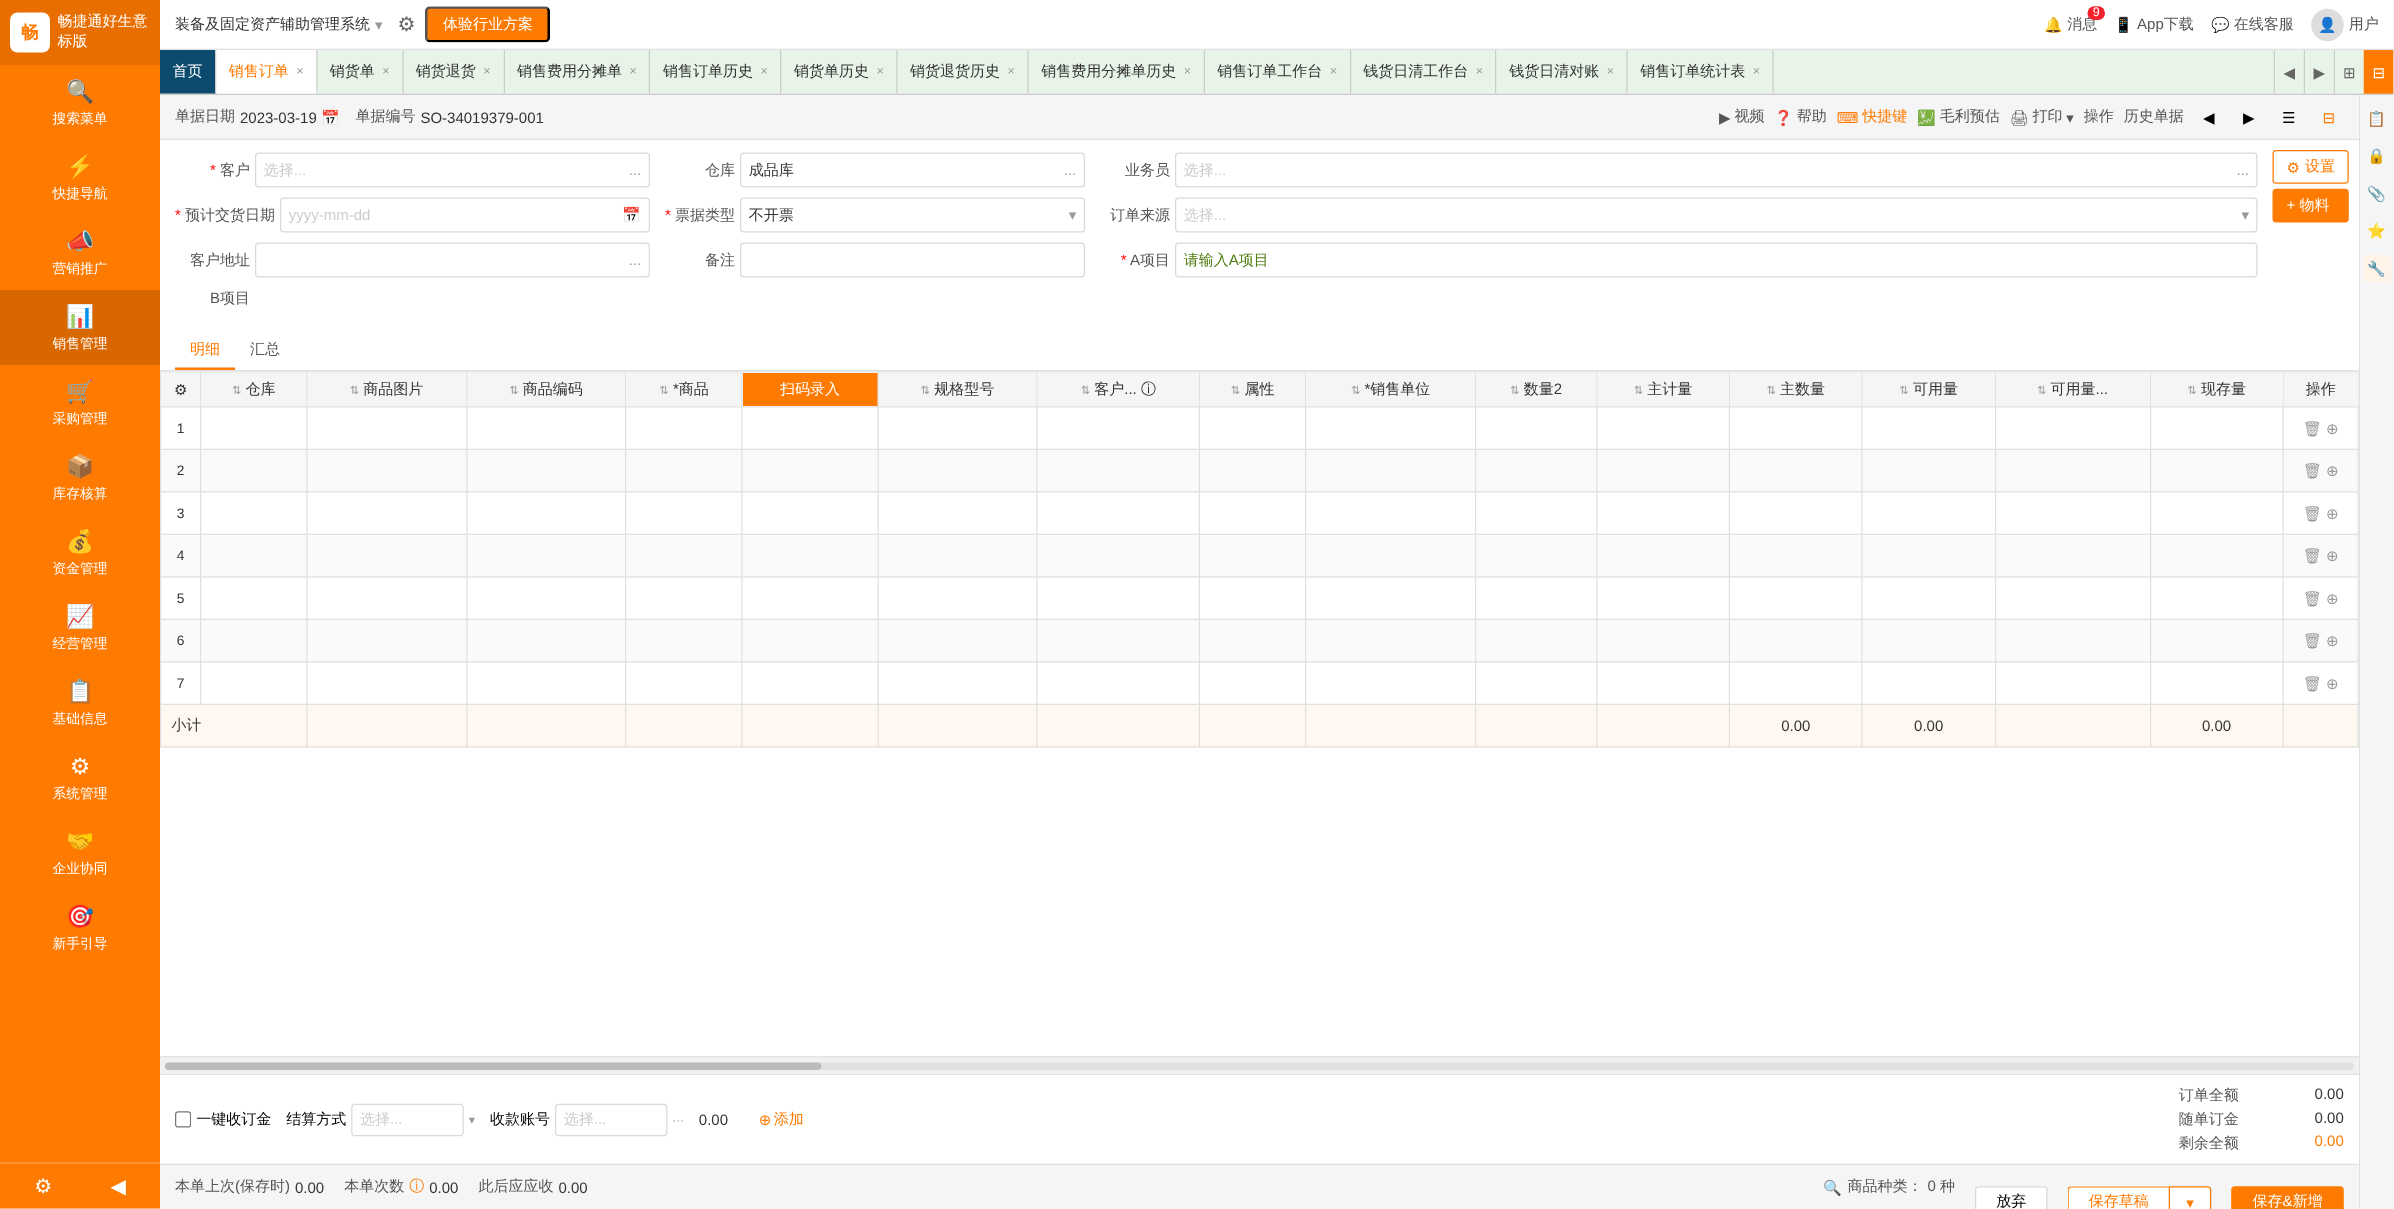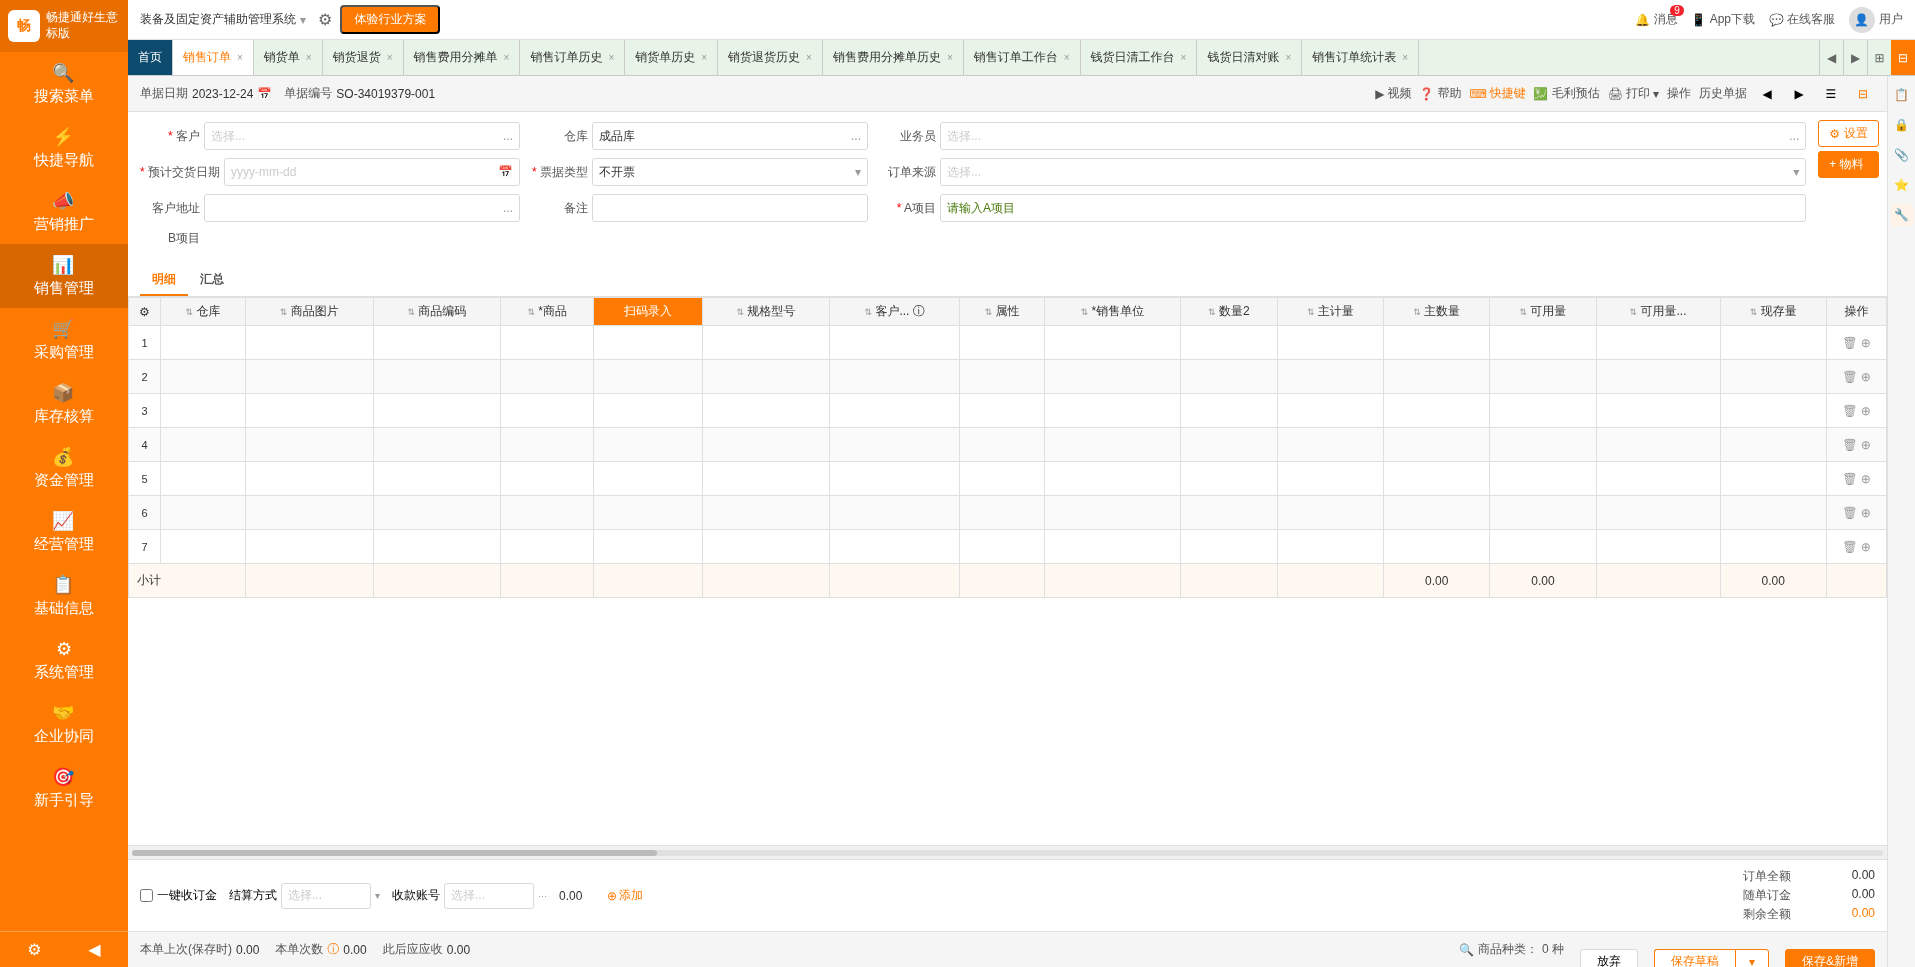--- a/index.html
+++ b/index.html
@@ -8,21 +8,21 @@
     
     .sidebar { width: 128px; background: #ff7a00; display: flex; flex-direction: column; align-items: center; padding: 0; flex-shrink: 0; }
     .sidebar-logo { width: 100%; padding: 10px 8px; display: flex; align-items: center; gap: 6px; background: #e86e00; cursor: pointer; }
     .sidebar-logo-icon { width: 32px; height: 32px; background: #fff; border-radius: 6px; display: flex; align-items: center; justify-content: center; }
     .sidebar-logo-icon span { color: #ff7a00; font-weight: bold; font-size: 14px; }
     .sidebar-logo-text { color: #fff; font-size: 11px; line-height: 1.3; }
     .sidebar-menu { width: 100%; flex: 1; }
     .sidebar-item { width: 100%; display: flex; flex-direction: column; align-items: center; padding: 10px 4px; cursor: pointer; color: #fff; gap: 3px; }
     .sidebar-item.active { background: rgba(0,0,0,0.15); }
     .sidebar-item-icon { font-size: 18px; }
-    .sidebar-item-label { font-size: 15px; text-align: center; }
+    .sidebar-item-label { font-size: 11px; text-align: center; }
     .sidebar-bottom { width: 100%; padding: 8px 4px; display: flex; justify-content: space-around; border-top: 1px solid rgba(255,255,255,0.3); }
     .sidebar-bottom-btn { color: #fff; cursor: pointer; font-size: 16px; }
 
     
     .main { flex: 1; display: flex; flex-direction: column; overflow: hidden; }
 
     
     .topbar { height: 40px; background: #fff; display: flex; align-items: center; padding: 0 12px; border-bottom: 1px solid #e0e0e0; gap: 8px; flex-shrink: 0; }
     .topbar-system { display: flex; align-items: center; gap: 4px; font-size: 13px; color: #333; cursor: pointer; }
     .topbar-system-arrow { color: #999; }
@@ -69,21 +69,21 @@
     .form-field { display: flex; align-items: center; gap: 4px; flex: 1; }
     .form-field-label { color: #555; white-space: nowrap; min-width: 60px; }
     .form-field-label.required::before { content: '* '; color: #f00; }
     .form-field-input { flex: 1; height: 28px; border: 1px solid #d9d9d9; border-radius: 3px; padding: 0 6px; color: #999; display: flex; align-items: center; cursor: pointer; position: relative; }
     .form-field-input.with-dots::after { content: '...'; color: #999; margin-left: auto; }
     .form-right-btn { display: flex; align-items: center; gap: 4px; padding: 4px 10px; border-radius: 3px; cursor: pointer; border: 1px solid #d9d9d9; background: #fff; white-space: nowrap; }
     .form-right-btn.orange { background: #ff7a00; color: #fff; border-color: #ff7a00; }
     .form-right-btn.border-orange { color: #ff7a00; border-color: #ff7a00; }
 
     
-    .form-tabs { display: flex; align-items: center; border-bottom: 1px solid #e0e0e0; padding: 0 12px; flex-shrink: 0; font-weight: bold; }
+    .form-tabs { display: flex; align-items: center; border-bottom: 1px solid #e0e0e0; padding: 0 12px; flex-shrink: 0; }
     .form-tab { padding: 6px 12px; cursor: pointer; color: #555; border-bottom: 2px solid transparent; }
     .form-tab.active { color: #ff7a00; border-bottom-color: #ff7a00; }
 
     
     .grid-container { overflow-x: auto; flex: 1; }
     .grid-table { width: 100%; border-collapse: collapse; min-width: 1400px; }
     .grid-table th { background: #f5f5f5; border: 1px solid #e0e0e0; padding: 5px 6px; text-align: center; color: #333; white-space: nowrap; font-weight: normal; position: sticky; top: 0; z-index: 1; }
     .grid-table td { border: 1px solid #e0e0e0; padding: 4px 6px; text-align: center; color: #333; height: 34px; }
     .grid-table tr:nth-child(even) td { background: #fafafa; }
     .row-num { color: #999; font-size: 11px; }
@@ -297,21 +297,21 @@
     </div>
   </div>
 
   <div class="page-area">
 
     <div class="form-area">
 
       <div class="page-toolbar">
         <div class="toolbar-field">
           <span class="toolbar-label">单据日期</span>
-          <span class="toolbar-value">2023-12-24</span>
+          <span class="toolbar-value">2023-03-19</span>
           <span class="toolbar-calendar">📅</span>
         </div>
         <div class="toolbar-field">
           <span class="toolbar-label">单据编号</span>
           <span class="toolbar-value">SO-34019379-001</span>
         </div>
         <div class="toolbar-spacer"></div>
         <div class="toolbar-actions">
           <div class="toolbar-btn">
             <span>▶</span>

